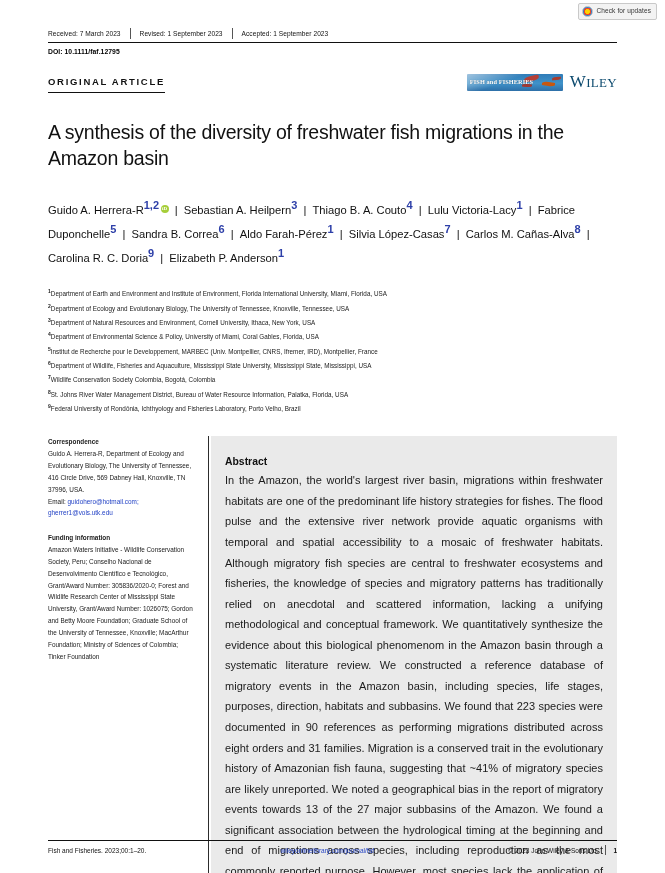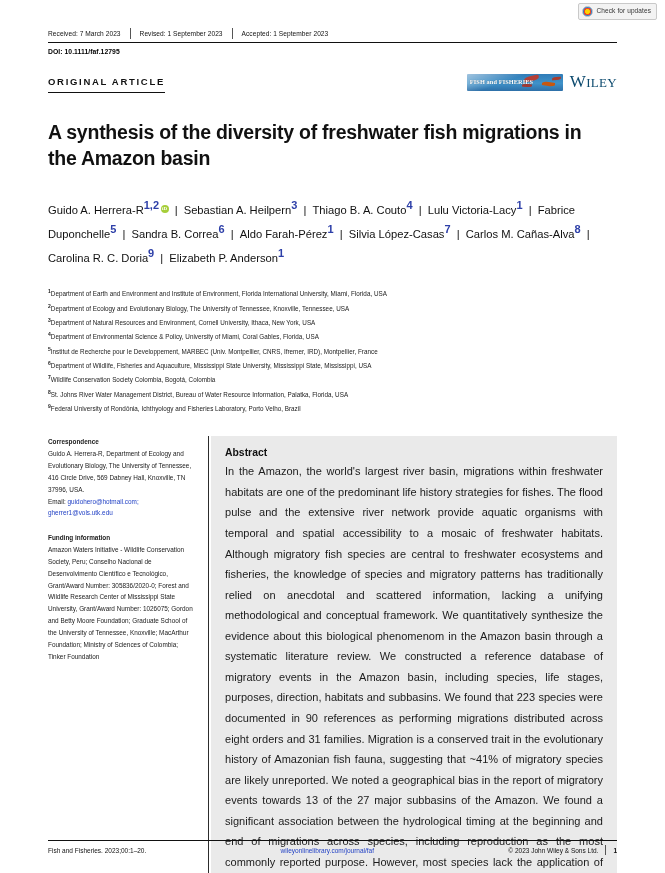--- a/index.html
+++ b/index.html
@@ -123,21 +123,21 @@
     font-size: 17px;
     letter-spacing: .3px;
     color: #0c4a6e;
   }
   .wiley .sm { font-size: 13px; }
 
   
   .title {
     margin-top: 27px;
     font-size: 19.5px;
-    font-weight: bold;
+    font-weight: normal;
     line-height: 1.32;
     letter-spacing: -.25px;
     color: #111;
     max-width: 560px;
   }
 
   
   .authors {
     margin-top: 25px;
     font-size: 11.2px;
@@ -201,21 +201,21 @@
   .rightcol {
     flex: 1 1 auto;
     border-left: 1.3px solid #2c2c2c;
     padding-left: 2px;
   }
   .abstract-box {
     background: #eaeaea;
     padding: 11px 14px 13px 14px;
   }
   .abstract-box h3 {
-    margin: 0 0 3px 0;
+    margin: 9px 0 3px 0;
     font-size: 10.4px;
     font-weight: bold;
     color: #111;
   }
   .abstract-box p {
     margin: 0;
     font-size: 11px;
     line-height: 1.87;
     text-align: justify;
     color: #1b1b1b;

